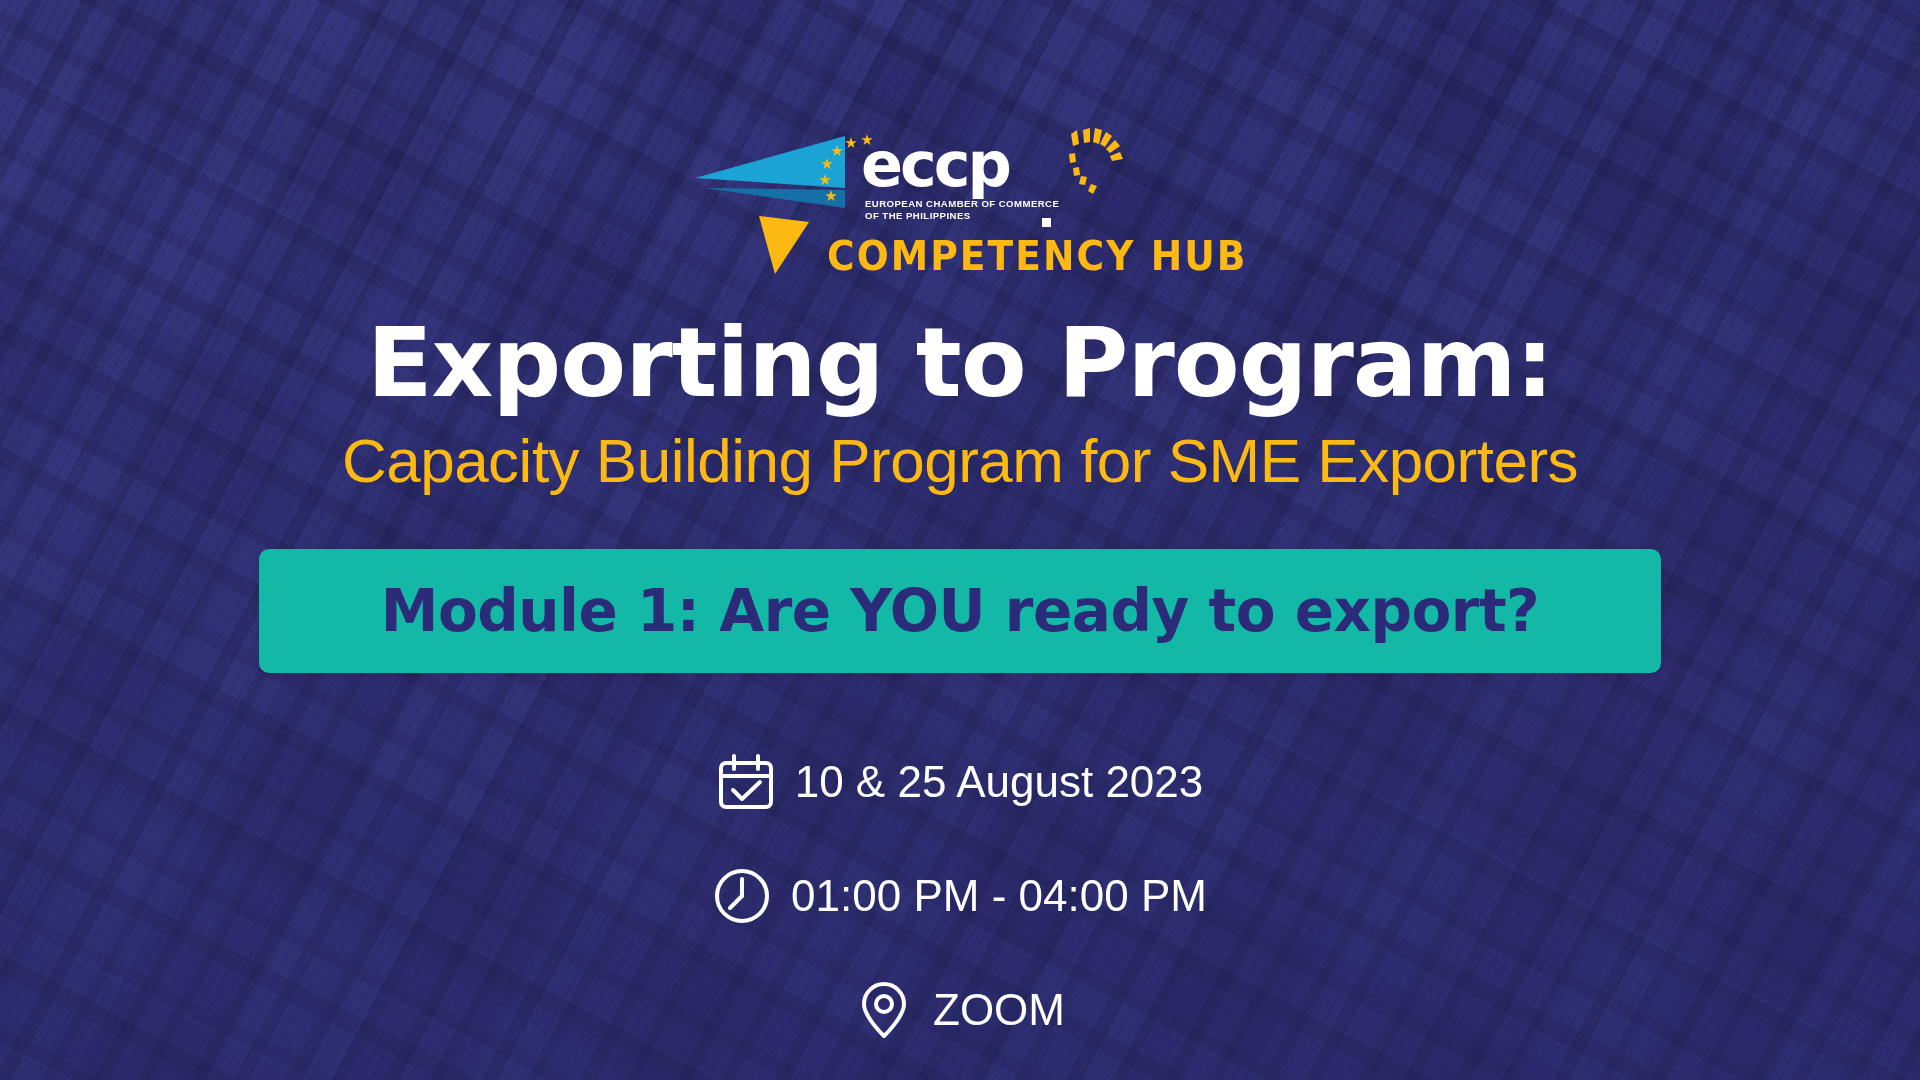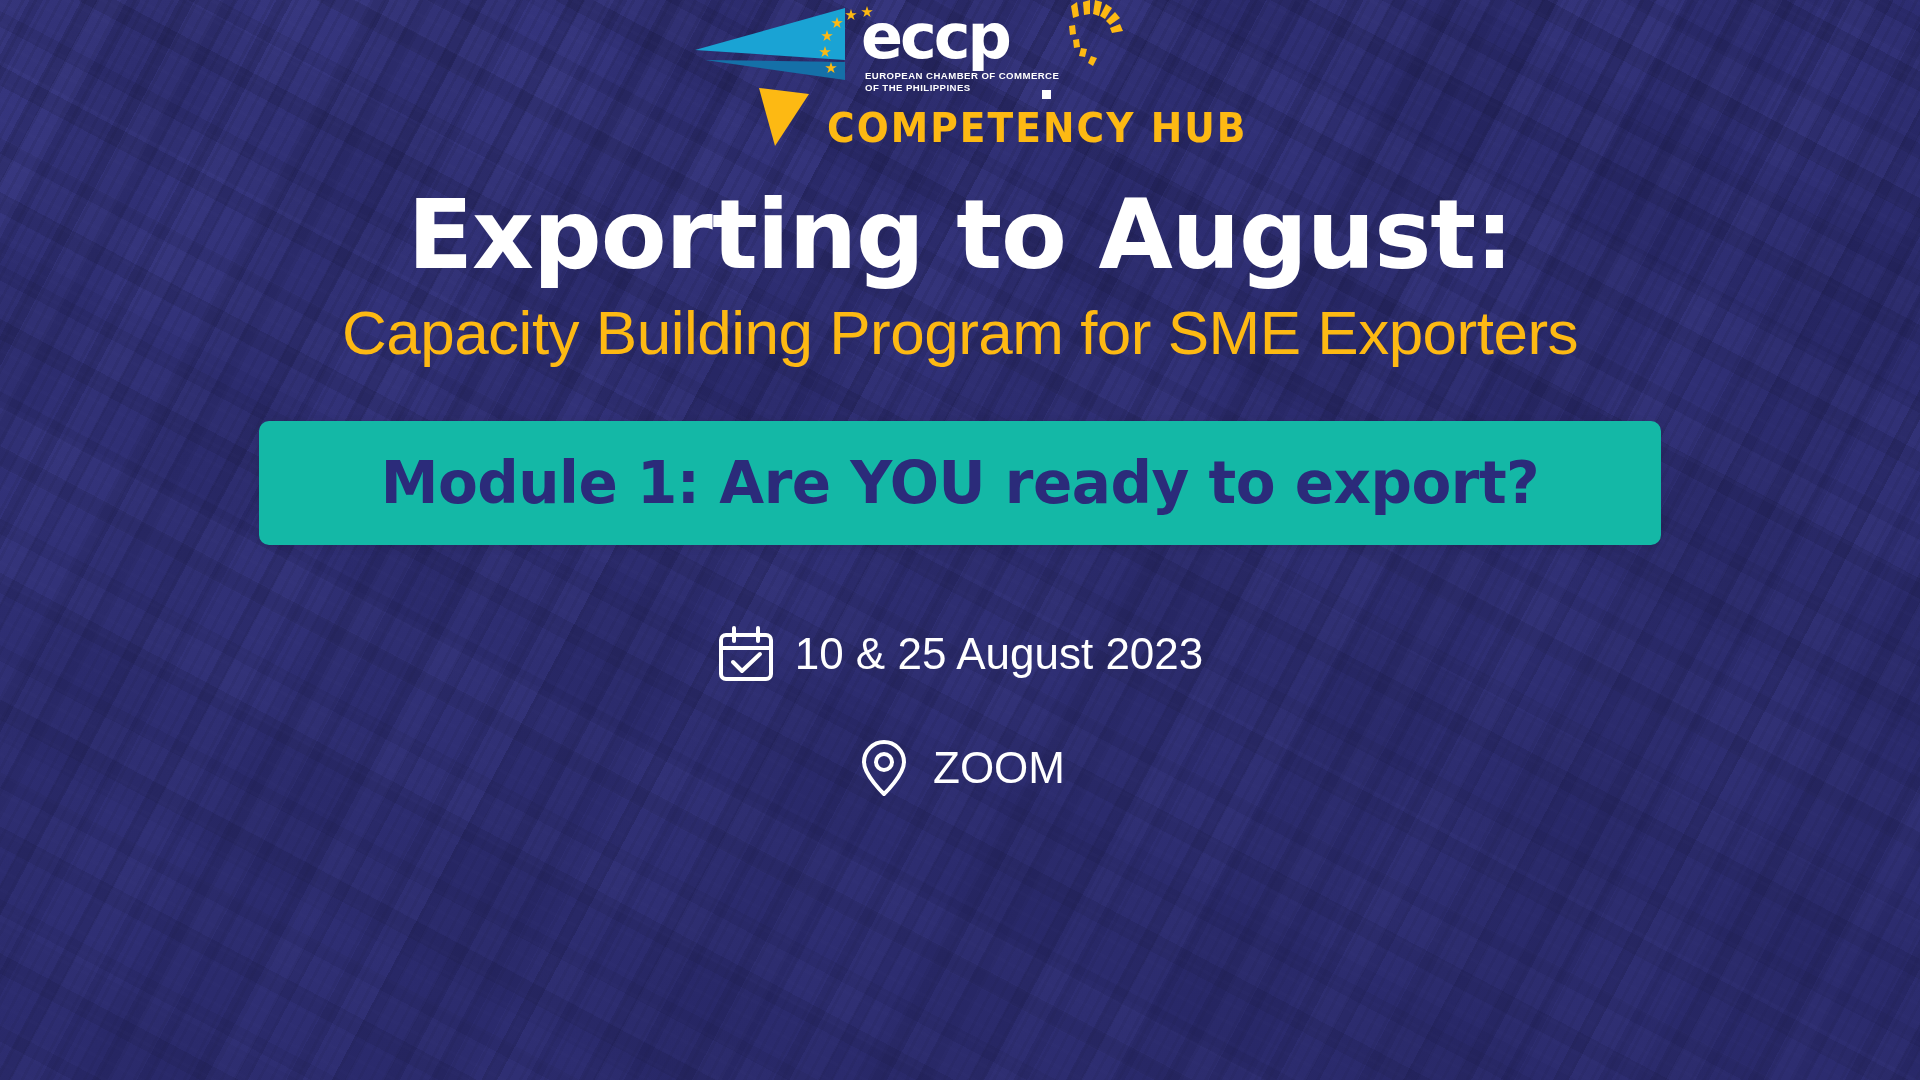--- a/index.html
+++ b/index.html
@@ -69,20 +69,21 @@
   
   .content {
     position:absolute; inset:0;
     display:flex; flex-direction:column;
     align-items:center;
   }
 
   
   .logo-lockup {
     position:relative;
+    margin-top:128px;
     width:530px; height:126px;
   }
   .logo-arrow { position:absolute; left:0; top:4px; width:150px; height:110px; }
   .eccp-word  {
     position:absolute; left:166px; top:6px;
     font-size:62px; font-weight:700; letter-spacing:-3px;
     color:#ffffff; line-height:1; font-family:"DejaVu Sans", sans-serif;
   }
   .eccp-sub {
     position:absolute; left:170px; top:70px;
@@ -226,41 +227,49 @@
       <div class="eccp-dot"></div>
 
       <div class="hub-row">
         <svg width="56" height="62" viewBox="0 0 56 62">
           <polygon points="4,2 54,8 20,60" fill="#fdb913"></polygon>
         </svg>
         <span class="hub-text">COMPETENCY HUB</span>
       </div>
     </div>
 
-    <h1 class="headline">Exporting to August:</h1>
+    <h1 class="headline">Exporting to Program:</h1>
 
     <h2 class="subhead">Capacity Building Program for SME Exporters</h2>
 
     <div class="module-box">
       <span class="module-text">Module 1: Are YOU ready to export?</span>
     </div>
 
     <div class="meta-row">
 
       <div class="meta-item">
         <svg class="meta-icon" viewBox="0 0 58 58">
           <rect x="4" y="10" width="50" height="44" rx="5" ry="5" fill="none" stroke="#ffffff" stroke-width="4"></rect>
           <line x1="4" y1="23" x2="54" y2="23" stroke="#ffffff" stroke-width="4"></line>
           <line x1="17" y1="3" x2="17" y2="16" stroke="#ffffff" stroke-width="4" stroke-linecap="round"></line>
           <line x1="41" y1="3" x2="41" y2="16" stroke="#ffffff" stroke-width="4" stroke-linecap="round"></line>
           <polyline points="16,37 25,46 43,29" fill="none" stroke="#ffffff" stroke-width="4" stroke-linecap="round" stroke-linejoin="round"></polyline>
         </svg>
         <span class="meta-label">10 &amp; 25 August 2023</span>
       </div>
 
+      <div class="meta-item">
+        <svg class="meta-icon" viewBox="0 0 58 58">
+          <circle cx="29" cy="29" r="25" fill="none" stroke="#ffffff" stroke-width="4"></circle>
+          <line x1="29" y1="29" x2="29" y2="12" stroke="#ffffff" stroke-width="4" stroke-linecap="round"></line>
+          <line x1="29" y1="29" x2="17" y2="41" stroke="#ffffff" stroke-width="4" stroke-linecap="round"></line>
+        </svg>
+        <span class="meta-label">01:00 PM - 04:00 PM</span>
+      </div>
 
       <div class="meta-item">
         <svg class="meta-icon" viewBox="0 0 58 58">
           <path d="M29 3 C18 3 9 12 9 23 C9 36 29 55 29 55 C29 55 49 36 49 23 C49 12 40 3 29 3 Z" fill="none" stroke="#ffffff" stroke-width="4" stroke-linejoin="round"></path>
           <circle cx="29" cy="23" r="8" fill="none" stroke="#ffffff" stroke-width="4"></circle>
         </svg>
         <span class="meta-label">ZOOM</span>
       </div>
 
     </div>

